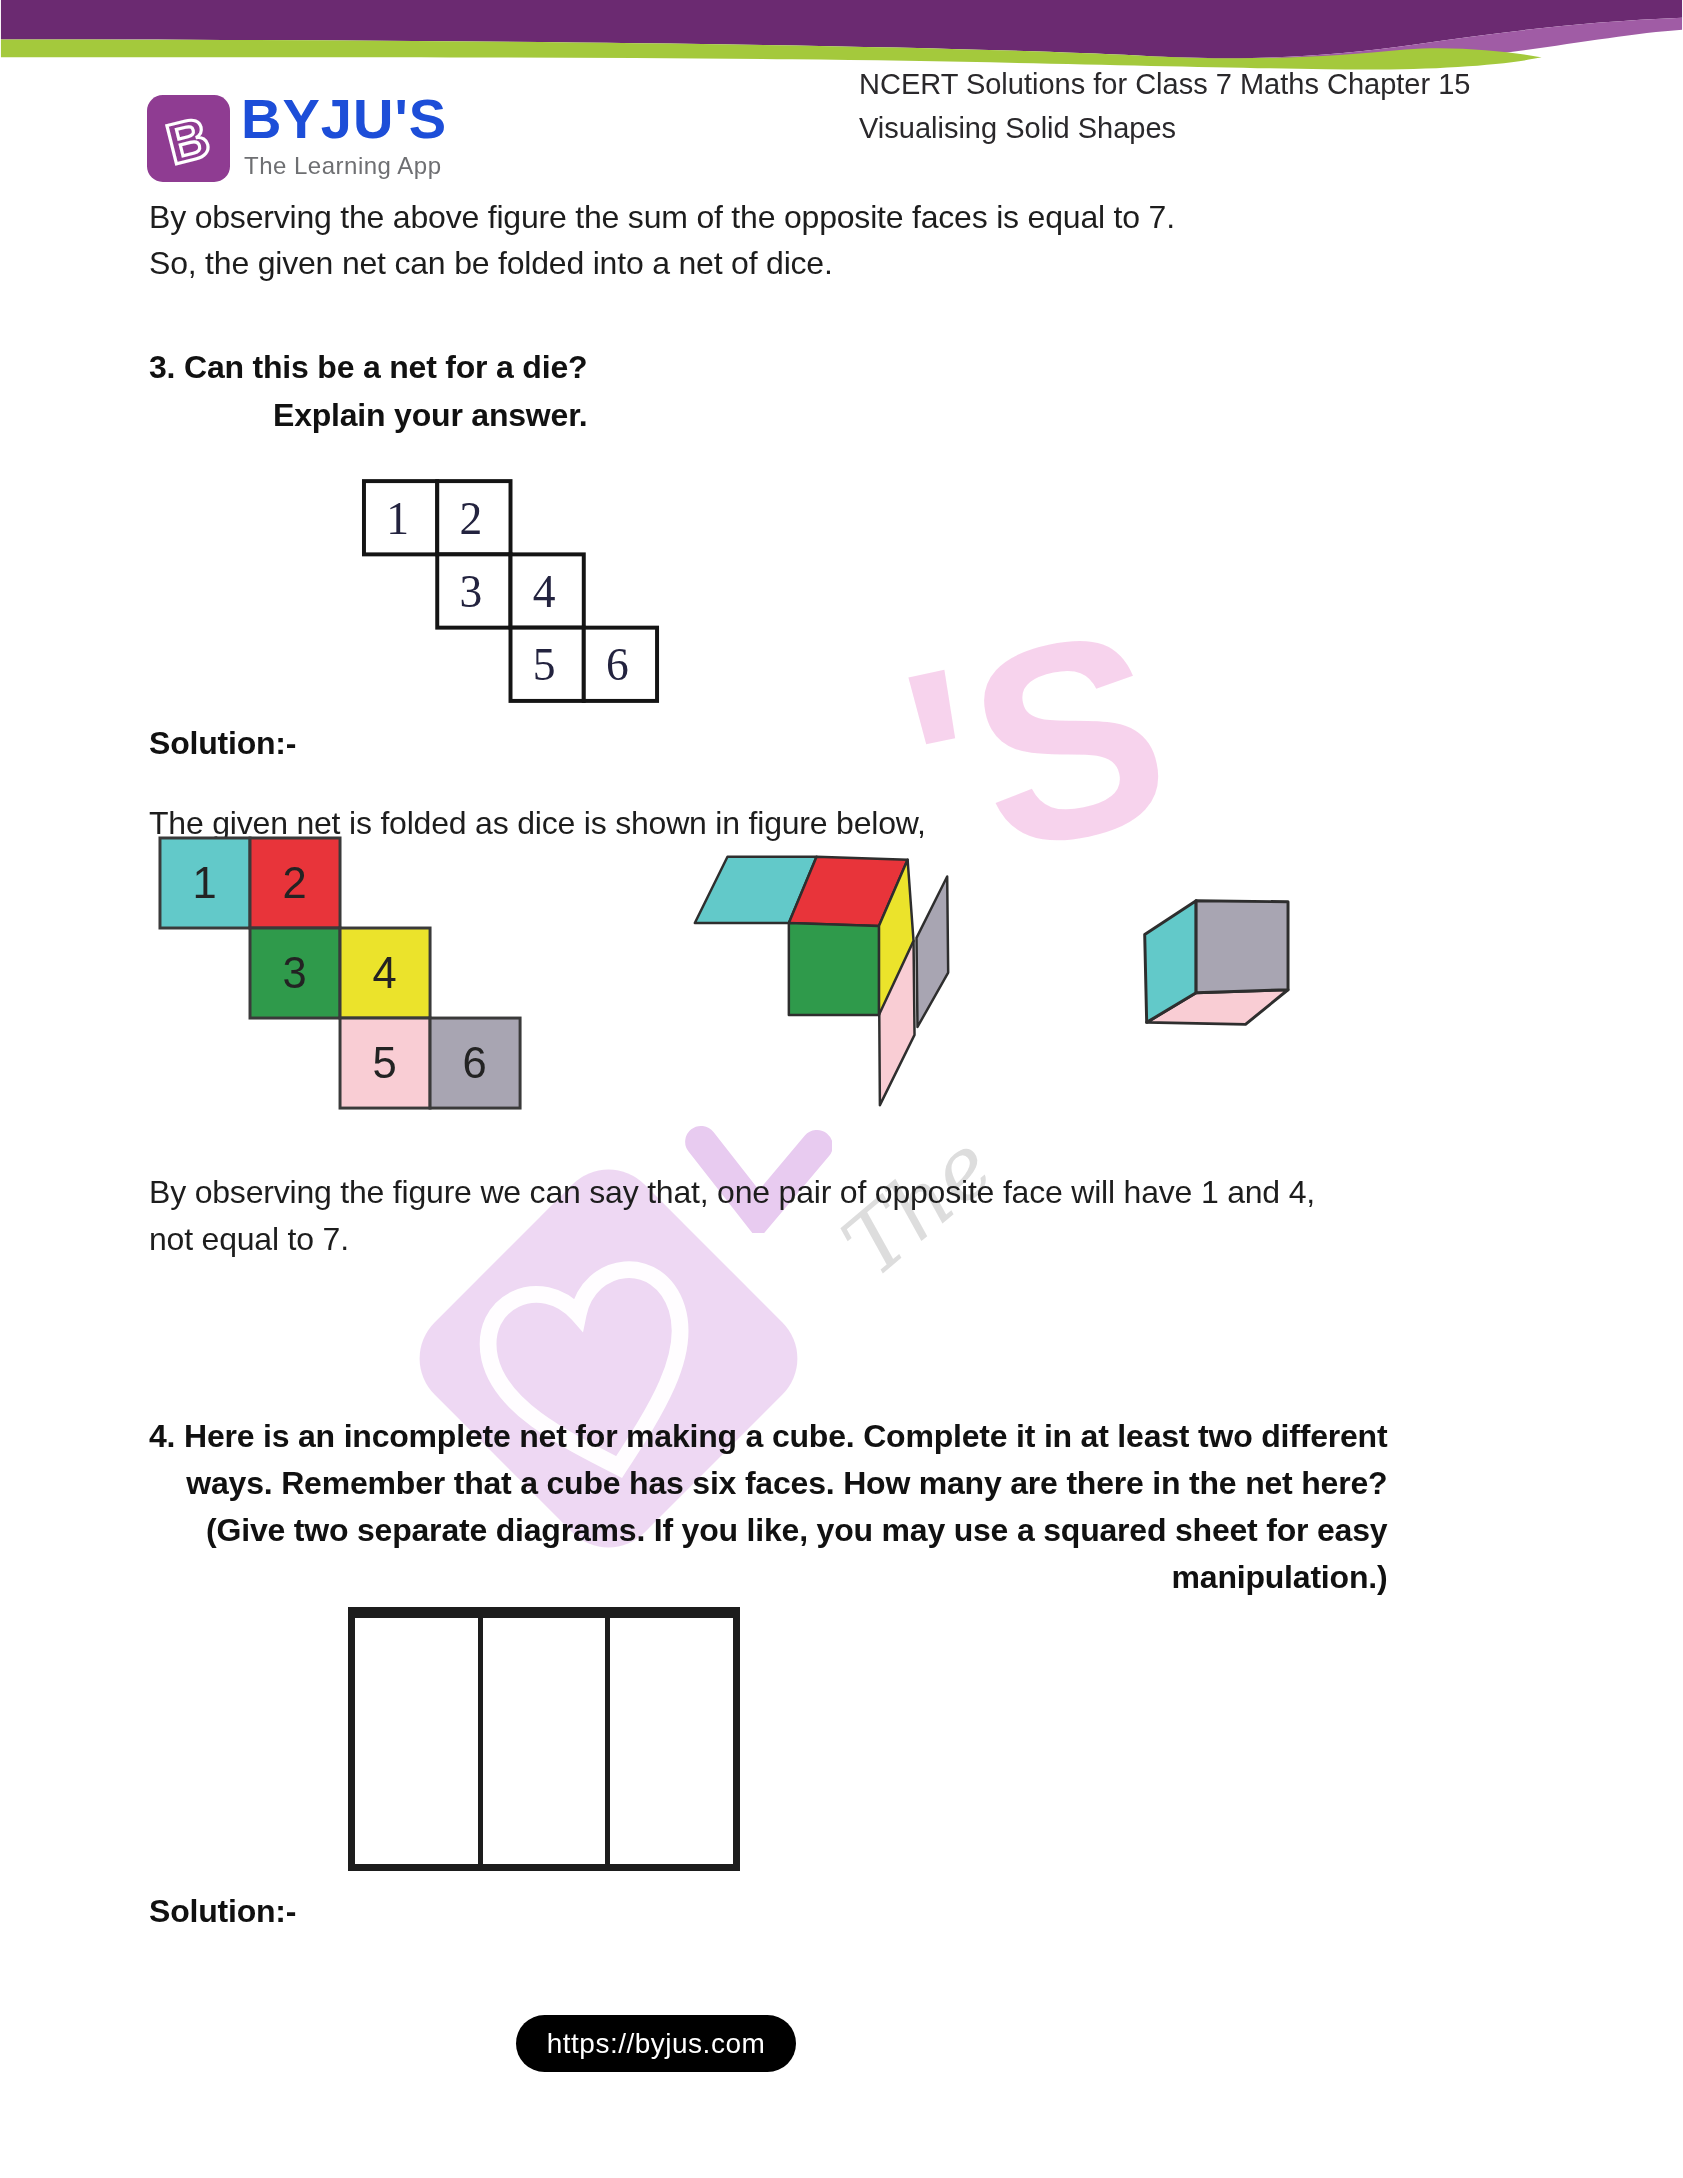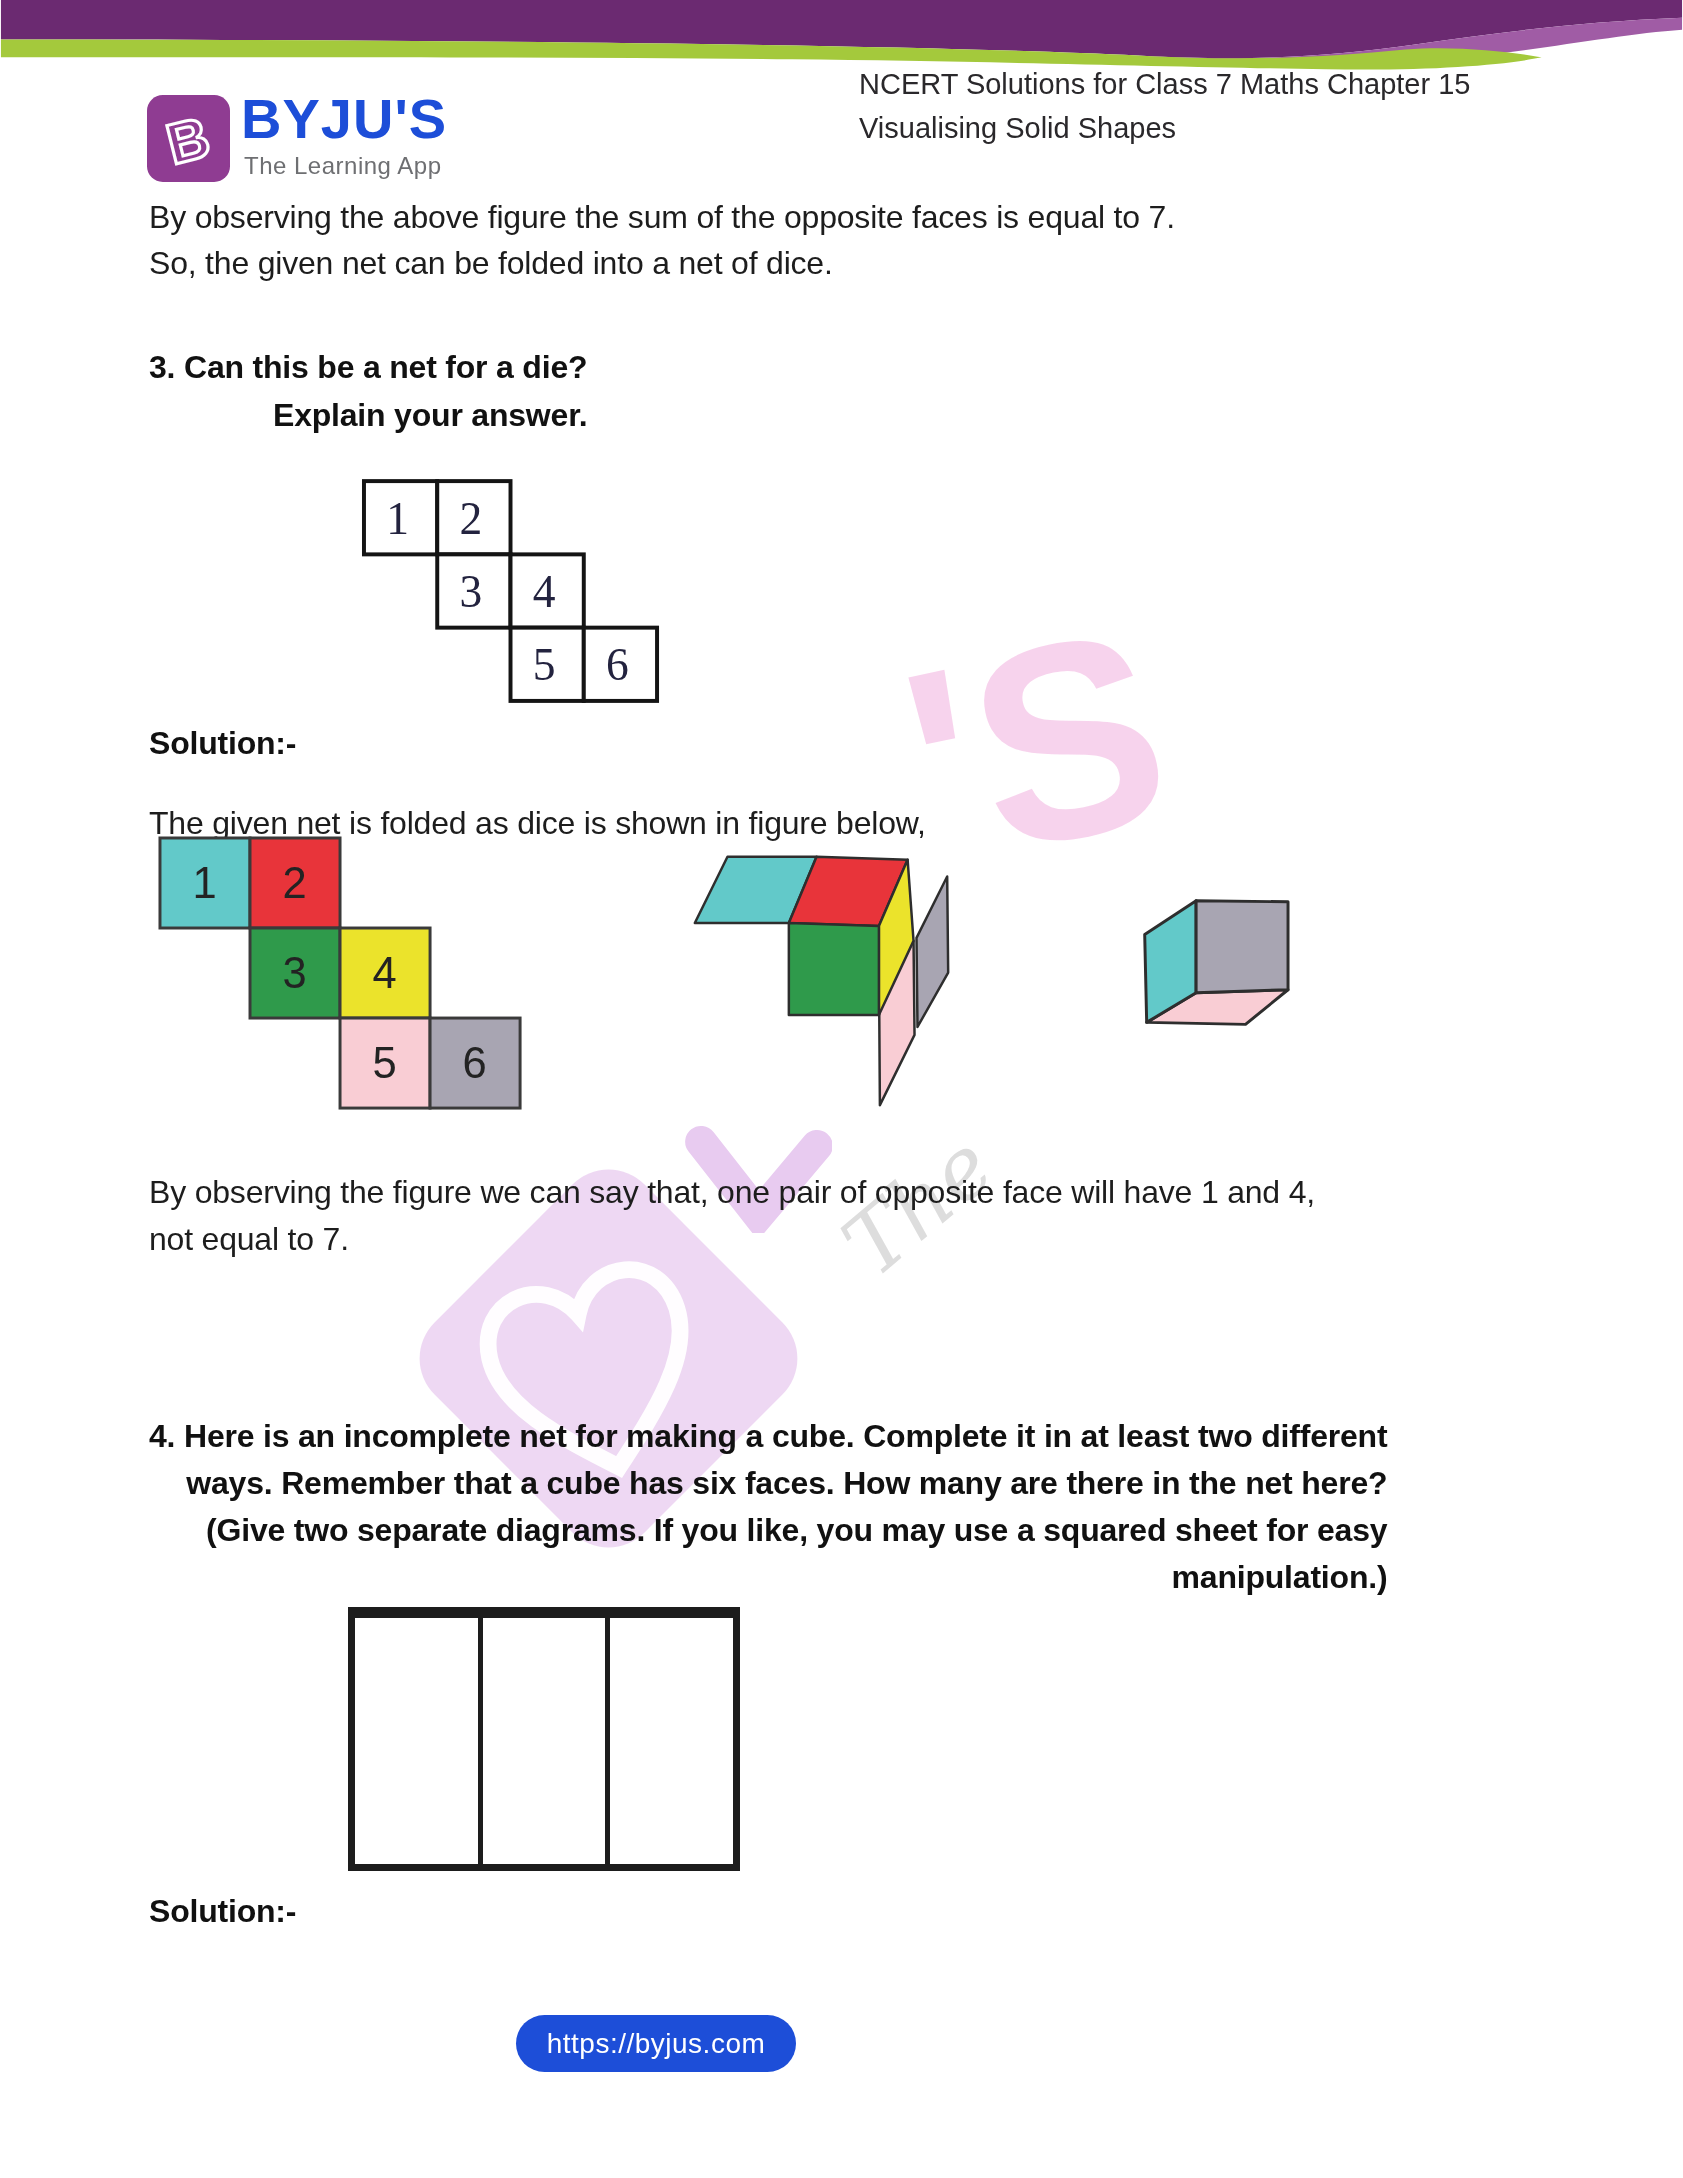--- a/index.html
+++ b/index.html
@@ -28,21 +28,21 @@
         transform:rotate(-12deg);opacity:.8;}
   .wm-diamond{left:460px;top:1210px;width:297px;height:297px;background:#ECD4F2;border-radius:51px;
         transform:rotate(45deg);opacity:.9;}
   .wm-the{left:837px;top:1163px;font-family:"DejaVu Serif",serif;font-style:italic;font-size:85px;
         color:#DADADA;transform:rotate(-40deg);opacity:.9;line-height:1;}
   
   .q4net{left:348px;top:1607px;width:392px;height:264px;box-sizing:border-box;
          border:7px solid #1d1d1d;border-top-width:11px;background:#fff;}
   .q4net .divider{position:absolute;top:0;bottom:0;width:5px;background:#1d1d1d;}
   
-  .footer-pill{left:516px;top:2015px;width:280px;height:57px;border-radius:29px;background:#1d4ed8;
+  .footer-pill{left:516px;top:2015px;width:280px;height:57px;border-radius:29px;background:#000000;
          color:#fff;font-size:28px;text-align:center;line-height:57px;letter-spacing:0.5px;}
   svg text{user-select:none;}
 </style>
 </head>
 <body>
 
 <div class="page">
 
   <div class="abs wm wm-s">'S</div>
   <svg class="abs wm" style="left:683px;top:1124px" width="149" height="109" viewBox="0 0 150 110">

